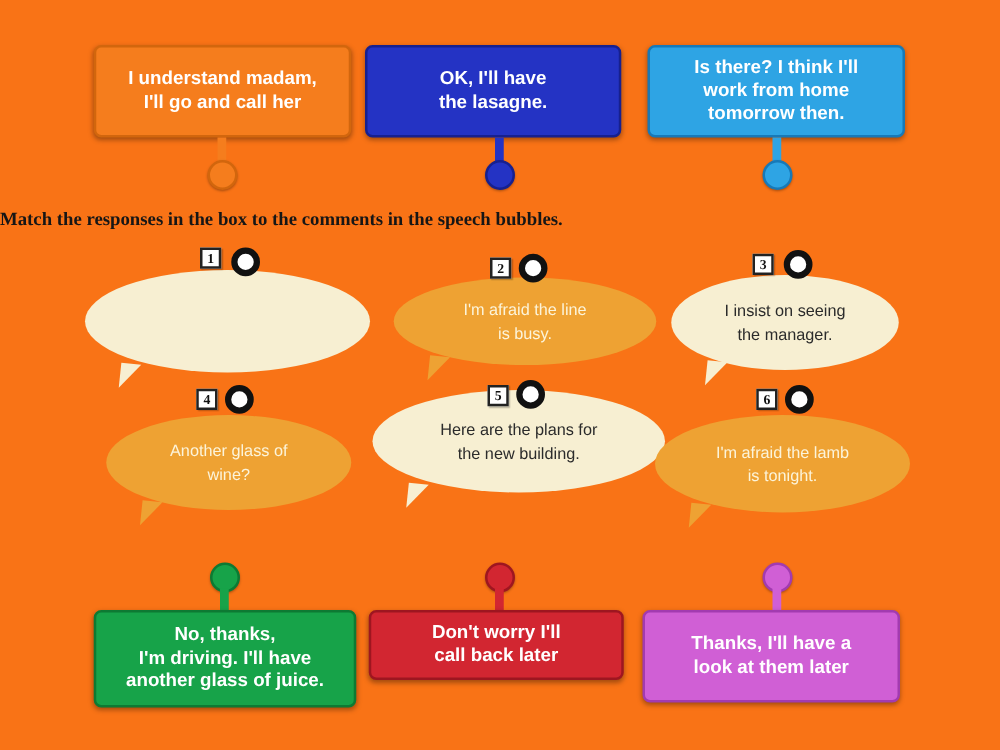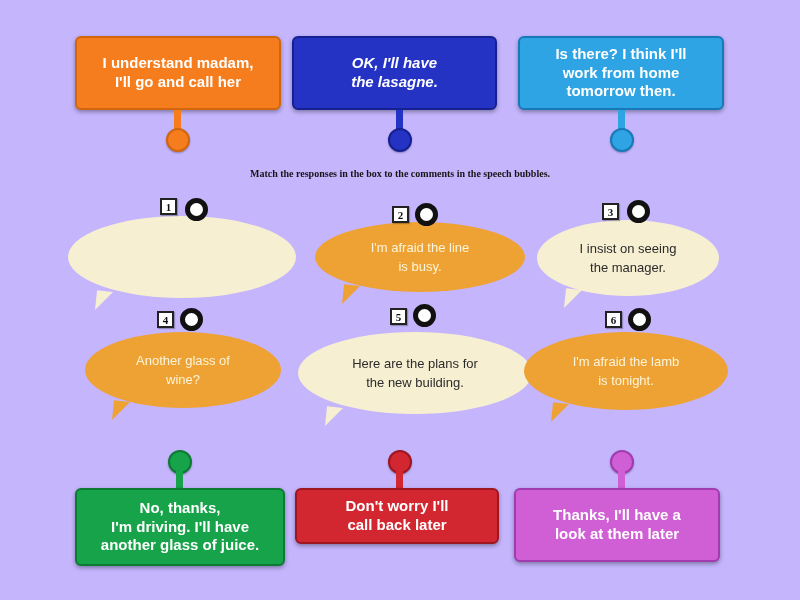--- a/index.html
+++ b/index.html
@@ -1,17 +1,17 @@
 <!DOCTYPE html>
 <html><head>
 <meta charset="utf-8">
 <style>
   html,body{margin:0;padding:0;background:#ffffff;}
   .stage{
-    position:relative;width:800px;height:600px;background:#c4b5fd;overflow:hidden;
+    position:relative;width:800px;height:600px;background:#f97316;overflow:hidden;
     font-family:"Liberation Sans",sans-serif;
   }
   
   .card{
     position:absolute;box-sizing:border-box;border-radius:6px;border:2px solid;
     display:flex;align-items:center;justify-content:center;text-align:center;
     color:#ffffff;font-weight:bold;font-size:15px;line-height:1.25;
     padding:4px 8px;box-shadow:0 2px 4px rgba(0,0,0,.35);cursor:grab;
   }
   .card .txt{white-space:pre-line;}
@@ -24,22 +24,22 @@
   .c-blue{--bg:#2433c4;--bd:#17208f}
   .c-lblue{--bg:#2ea4e4;--bd:#1779b8}
   .c-green{--bg:#17a349;--bd:#0d7a33}
   .c-red{--bg:#d22631;--bd:#9e1620}
   .c-magenta{--bg:#d05fd5;--bd:#a23bb0}
   .card{background:var(--bg);border-color:var(--bd);}
   .dot{background:var(--bg);border-color:var(--bd);}
   .stem{background:var(--bg);}
   
   .instruction{
-    position:absolute;top:168px;left:0;width:100%;text-align:center;
-    font-family:"Liberation Serif",serif;font-weight:bold;font-size:10px;color:#161616;
+    position:absolute;top:168px;left:0;width:100%;
+    font-family:"Liberation Serif",serif;font-weight:bold;font-size:15px;color:#161616;
   }
   .bubble{
     position:absolute;border-radius:50%;display:flex;align-items:center;justify-content:center;
     text-align:center;font-size:13px;line-height:1.5;padding:6px 12px;box-sizing:border-box;
   }
   .bubble .txt{white-space:pre-line;}
   .b-cream{--bb:#f7efd2;color:#2b2b2b;}
   .b-orange{--bb:#eea233;color:#fcf4da;}
   .bubble{background:var(--bb);}
   .tail{
@@ -63,21 +63,21 @@
 
 <div class="stage">
 
   <div class="card c-orange" style="left:75px;top:36px;width:206px;height:74px;">
     <span class="txt">I understand madam,
 I'll go and call her</span>
   </div>
   <div class="stem c-orange" style="left:174px;top:110px;height:20px;"></div>
   <div class="dot c-orange" style="left:166px;top:128px;"></div>
 
-  <div class="card c-blue" style="left:292px;top:36px;width:205px;height:74px;font-style:italic;">
+  <div class="card c-blue" style="left:292px;top:36px;width:205px;height:74px;">
     <span class="txt">OK, I'll have
 the lasagne.</span>
   </div>
   <div class="stem c-blue" style="left:396px;top:110px;height:20px;"></div>
   <div class="dot c-blue" style="left:388px;top:128px;"></div>
 
   <div class="card c-lblue" style="left:518px;top:36px;width:206px;height:74px;">
     <span class="txt">Is there? I think I'll
 work from home
 tomorrow then.</span>
@@ -99,21 +99,21 @@
     <div class="tail"></div>
     <span class="txt">I insist on seeing
 the manager.</span>
   </div>
 
   <div class="bubble b-orange" style="left:85px;top:332px;width:196px;height:76px;">
     <div class="tail"></div>
     <span class="txt">Another glass of
 wine?</span>
   </div>
-  <div class="bubble b-cream" style="left:298px;top:332px;width:234px;height:82px;">
+  <div class="bubble b-cream" style="left:298px;top:312px;width:234px;height:82px;">
     <div class="tail"></div>
     <span class="txt">Here are the plans for
 the new building.</span>
   </div>
   <div class="bubble b-orange" style="left:524px;top:332px;width:204px;height:78px;">
     <div class="tail"></div>
     <span class="txt">I'm afraid the lamb
 is tonight.</span>
   </div>
 

